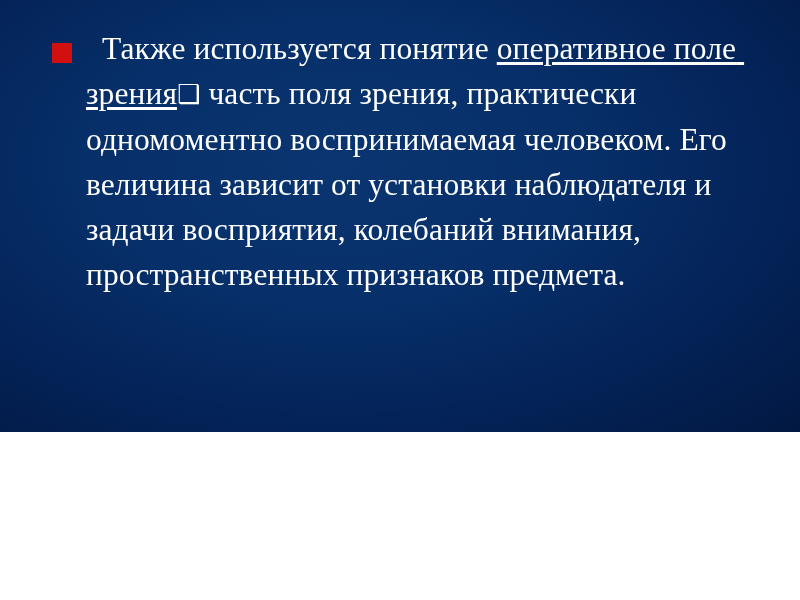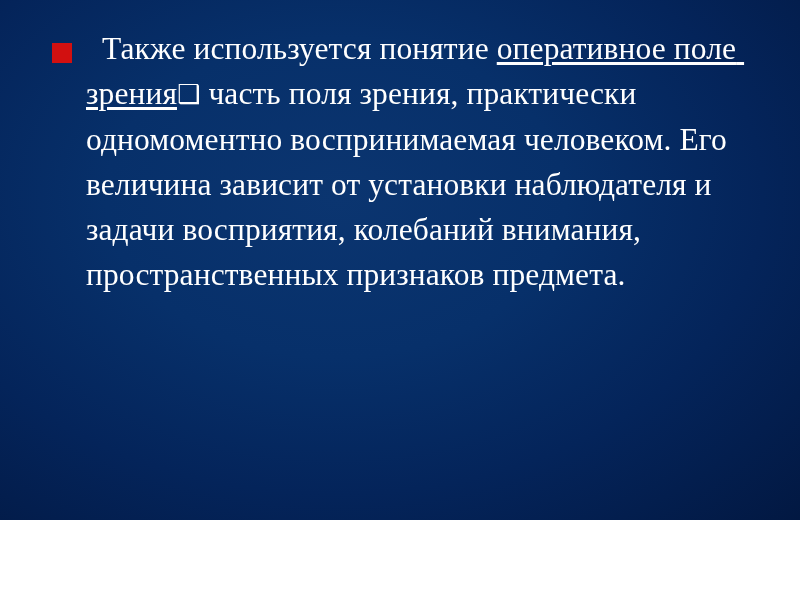--- a/index.html
+++ b/index.html
@@ -8,21 +8,21 @@
   }
   body {
     width: 800px;
     height: 600px;
     overflow: hidden;
     font-family: "Liberation Serif", serif;
   }
   .slide {
     position: relative;
     width: 800px;
-    height: 520px;
+    height: 432px;
     background: radial-gradient(ellipse at 42% 38%, #0b3570 0%, #07306a 35%, #04245a 65%, #021842 100%);
     box-sizing: border-box;
   }
   .bullet-block {
     position: absolute;
     left: 52px;
     top: 26px;
     width: 712px;
     display: flex;
     align-items: flex-start;

